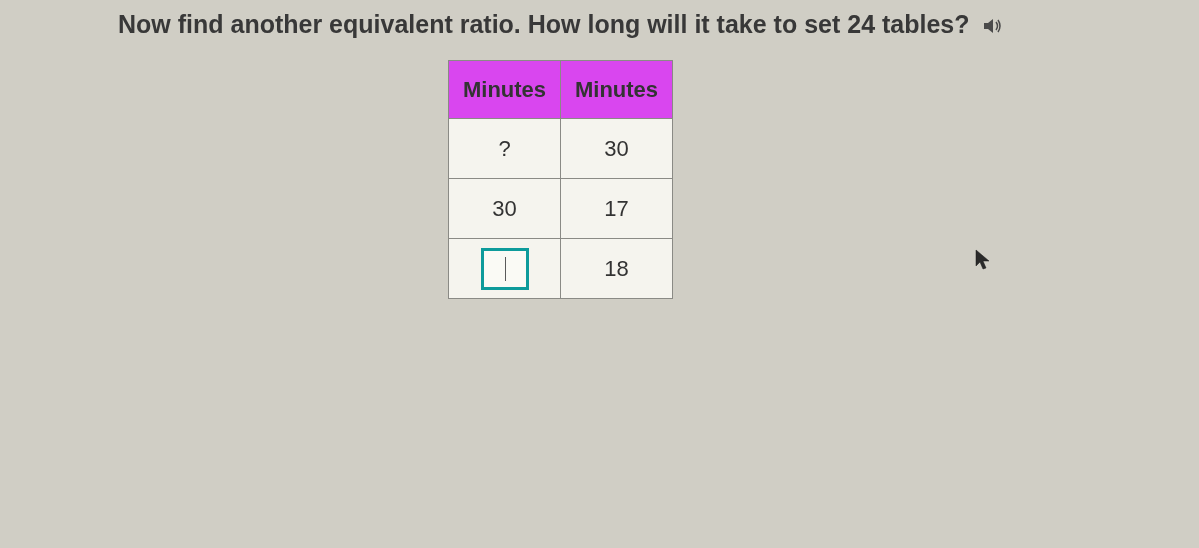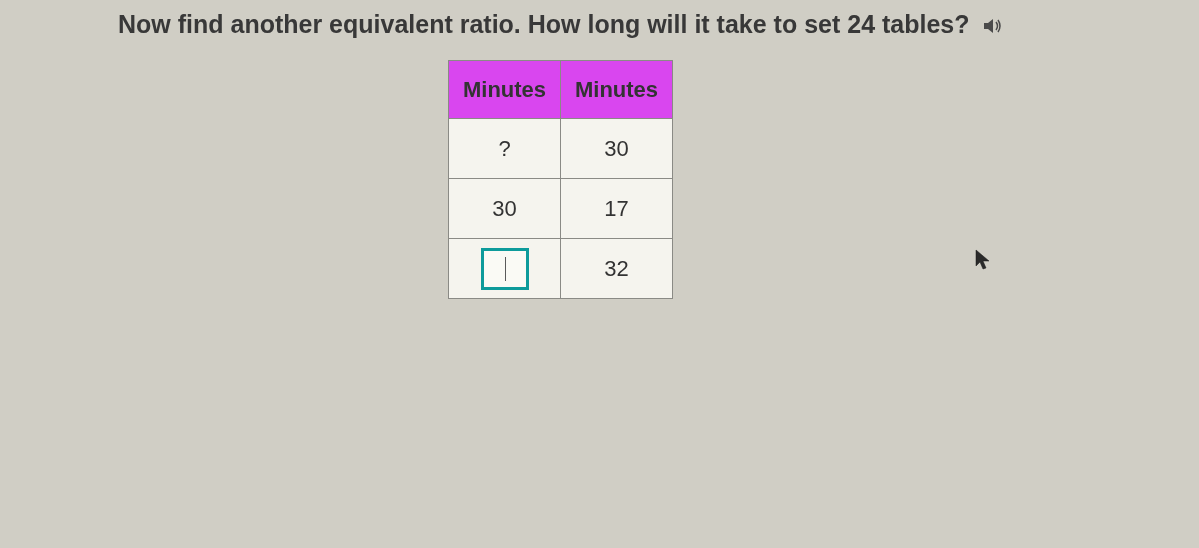--- a/index.html
+++ b/index.html
@@ -106,21 +106,21 @@
         <td>30</td>
       </tr>
       <tr>
         <td>30</td>
         <td>17</td>
       </tr>
       <tr>
         <td class="input-cell">
           <div class="answer-box"></div>
         </td>
-        <td>32</td>
+        <td>18</td>
       </tr>
     </tbody>
   </table>
 </div>
 
 <div class="cursor-icon">
   <svg width="18" height="24" viewBox="0 0 18 24">
     <path d="M2 2 L2 18 L6 14 L9 21 L12 20 L9 13 L15 13 Z" fill="#2a2a2a" stroke="#1a1a1a" stroke-width="0.5"></path>
   </svg>
 </div>

